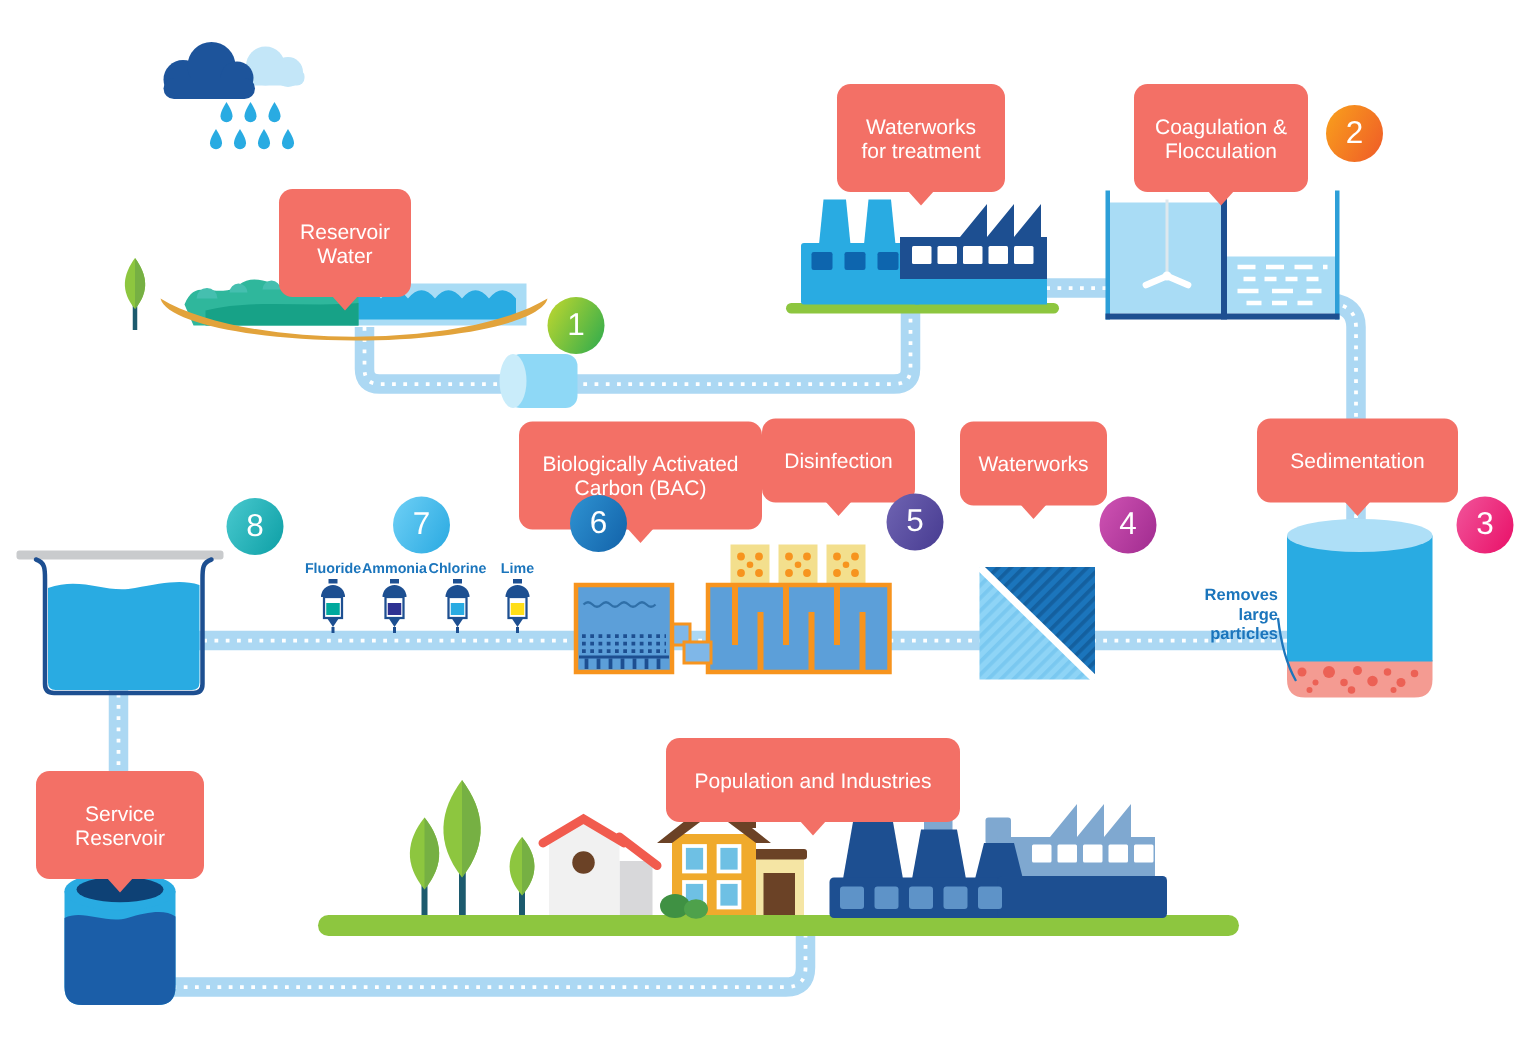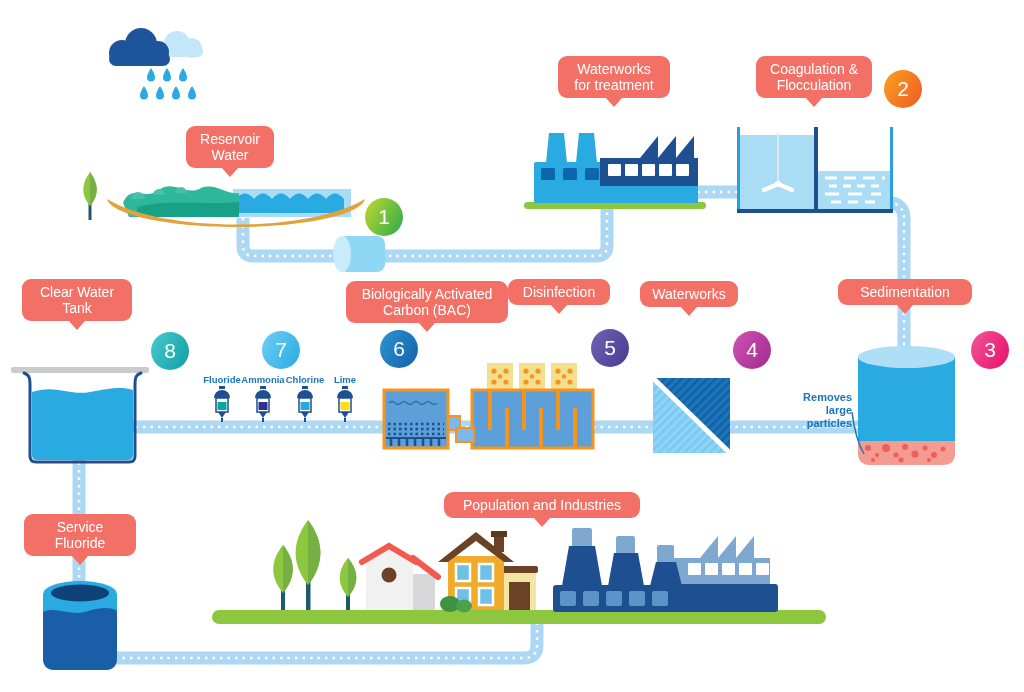--- a/index.html
+++ b/index.html
@@ -5,21 +5,21 @@
   html,body{margin:0;padding:0;background:#fff;}
   #canvas{position:relative;width:1024px;height:692px;background:#fff;overflow:hidden;
           font-family:"Liberation Sans",sans-serif;}
   .abs{position:absolute;}
   .pipes{left:0;top:0;z-index:1;}
   .obj{z-index:2;}
   .note{z-index:3;color:#1B75BC;font-size:11px;font-weight:bold;line-height:1.2;
         white-space:pre-line;text-align:right;}
   .chem-label{z-index:3;color:#1B75BC;font-size:9.5px;font-weight:bold;text-align:center;}
   .tag{z-index:5;background:#F37066;color:#fff;border-radius:9px;text-align:center;
-       font-size:14px;line-height:1.16;padding:5px 8px;white-space:pre-line;
+       font-size:14px;line-height:1.16;padding:20px 8px;white-space:pre-line;
        box-sizing:border-box;}
   .tag::after{content:"";position:absolute;left:50%;transform:translateX(-50%);
        bottom:-9px;border:9px solid transparent;border-top:10px solid #F37066;border-bottom:0;}
   .badge{z-index:5;width:38px;height:38px;border-radius:50%;color:#fff;font-size:21px;
        display:flex;align-items:center;justify-content:center;}
   .badge1{background:linear-gradient(120deg,#c3d82e,#2baa4e);}
   .badge2{background:linear-gradient(120deg,#f9a11c,#ef5a28);}
   .badge3{background:linear-gradient(120deg,#f1559b,#e90f67);}
   .badge4{background:linear-gradient(120deg,#cf53b3,#a02b8f);}
   .badge5{background:linear-gradient(120deg,#6f64b2,#473b91);}
@@ -368,24 +368,22 @@
 Water</div>
   <div class="abs tag" style="left:558px;top:56px;width:112px">Waterworks
 for treatment</div>
   <div class="abs tag" style="left:756px;top:56px;width:116px">Coagulation &amp;
 Flocculation</div>
   <div class="abs tag" style="left:838px;top:279px;width:134px">Sedimentation</div>
   <div class="abs tag" style="left:640px;top:281px;width:98px">Waterworks</div>
   <div class="abs tag" style="left:508px;top:279px;width:102px">Disinfection</div>
   <div class="abs tag" style="left:346px;top:281px;width:162px">Biologically Activated
 Carbon (BAC)</div>
-  <div class="abs tag" style="left:22px;top:279px;width:110px">Clear Water
-Tank</div>
   <div class="abs tag" style="left:24px;top:514px;width:112px">Service
-Fluoride</div>
+Reservoir</div>
   <div class="abs tag" style="left:444px;top:492px;width:196px">Population and Industries</div>
 
   <div class="abs badge badge1" style="left:365px;top:198px">1</div>
   <div class="abs badge badge2" style="left:884px;top:70px">2</div>
   <div class="abs badge badge3" style="left:971px;top:331px">3</div>
   <div class="abs badge badge4" style="left:733px;top:331px">4</div>
   <div class="abs badge badge5" style="left:591px;top:329px">5</div>
   <div class="abs badge badge6" style="left:380px;top:330px">6</div>
   <div class="abs badge badge7" style="left:262px;top:331px">7</div>
   <div class="abs badge badge8" style="left:151px;top:332px">8</div>

